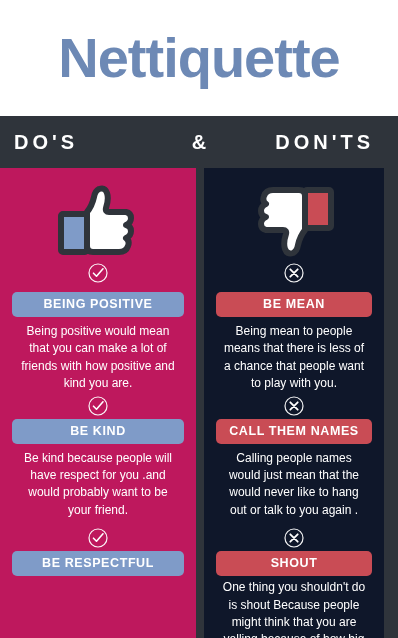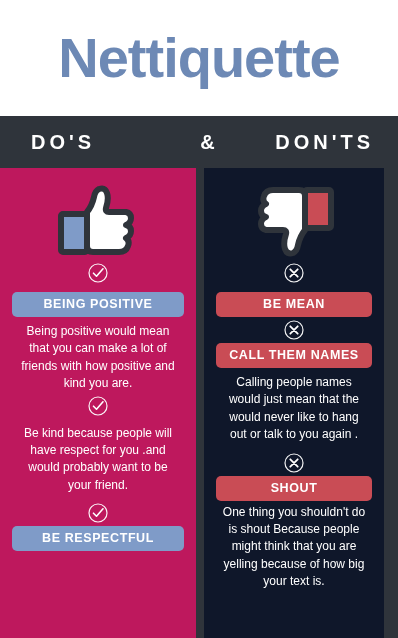--- a/index.html
+++ b/index.html
@@ -48,21 +48,20 @@
     background: #2f343b;
     display: flex;
     align-items: center;
   }
   .header-label {
     color: #ffffff;
     font-size: 20px;
     font-weight: bold;
     letter-spacing: 4px;
     white-space: nowrap;
-    margin-left: 17px;
   }
   .hdr-dos {
     position: absolute;
     left: 14px;
   }
   .hdr-amp {
     position: absolute;
     left: 0;
     right: 0;
     text-align: center;
@@ -202,20 +201,21 @@
       </div>
 
       <div class="marker">
         <svg width="22" height="22" viewBox="0 0 22 22">
           <circle cx="11" cy="11" r="9" fill="none" stroke="#ffffff" stroke-width="1.2" opacity="0.95"></circle>
           <path d="M6.5 11.2 L9.5 14.2 L16 6.8" fill="none" stroke="#ffffff" stroke-width="1.6" stroke-linecap="round" stroke-linejoin="round"></path>
         </svg>
       </div>
 
       <div class="entry">
+        <div class="pill pill-do">BE KIND</div>
         <p class="body-text">Be kind because people will have respect for you .and would probably want to be your friend.</p>
       </div>
 
       <div class="spacer-sm"></div>
 
       <div class="marker">
         <svg width="22" height="22" viewBox="0 0 22 22">
           <circle cx="11" cy="11" r="9" fill="none" stroke="#ffffff" stroke-width="1.2" opacity="0.95"></circle>
           <path d="M6.5 11.2 L9.5 14.2 L16 6.8" fill="none" stroke="#ffffff" stroke-width="1.6" stroke-linecap="round" stroke-linejoin="round"></path>
         </svg>
@@ -246,20 +246,21 @@
         <svg width="22" height="22" viewBox="0 0 22 22">
           <circle cx="11" cy="11" r="9" fill="none" stroke="#ffffff" stroke-width="1.2" opacity="0.95"></circle>
           <path d="M7.3 7.3 L14.7 14.7 M14.7 7.3 L7.3 14.7" fill="none" stroke="#ffffff" stroke-width="1.8" stroke-linecap="round"></path>
         </svg>
       </div>
 
       <div class="spacer-sm"></div>
 
       <div class="entry">
         <div class="pill pill-dont">BE MEAN</div>
+        <p class="body-text">Being mean to people means that there is less of a chance that people want to play with you.</p>
       </div>
 
       <div class="marker">
         <svg width="22" height="22" viewBox="0 0 22 22">
           <circle cx="11" cy="11" r="9" fill="none" stroke="#ffffff" stroke-width="1.2" opacity="0.95"></circle>
           <path d="M7.3 7.3 L14.7 14.7 M14.7 7.3 L7.3 14.7" fill="none" stroke="#ffffff" stroke-width="1.8" stroke-linecap="round"></path>
         </svg>
       </div>
 
       <div class="entry">

